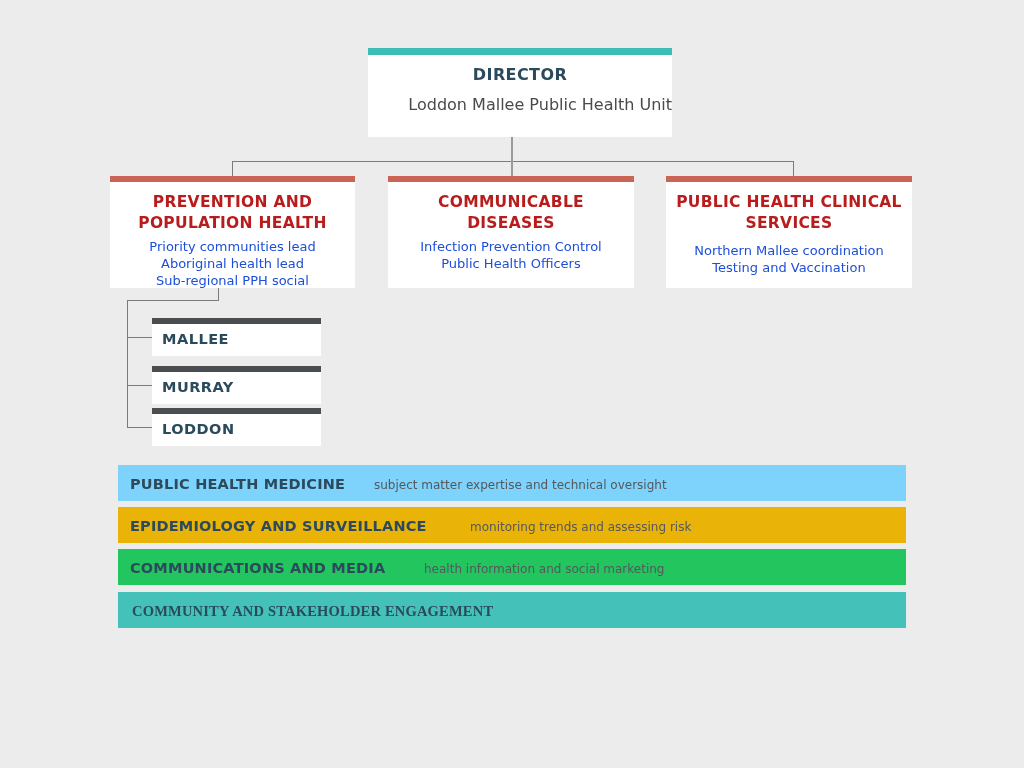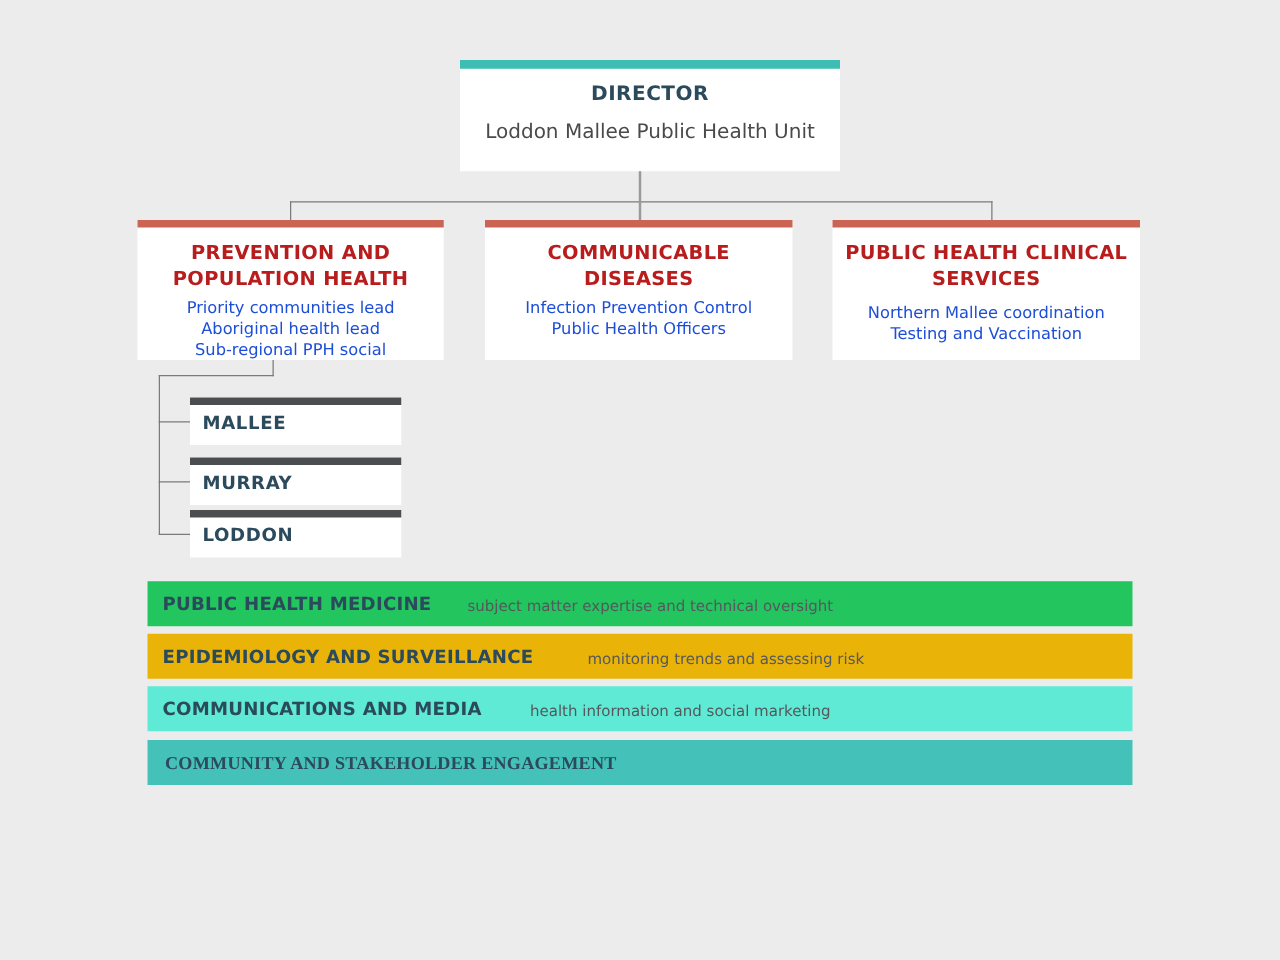--- a/index.html
+++ b/index.html
@@ -52,21 +52,21 @@
     text-align: center;
     font-size: 16px;
     font-weight: bold;
     letter-spacing: .4px;
     color: #2b4a5c;
   }
   #director .sub {
     position: absolute;
     left: 0; top: 47px;
     width: 100%;
-    text-align: center;
+    text-align: right;
     font-size: 16px;
     color: #4a4a4a;
     font-weight: 400;
   }
 
   
   .ln {
     position: absolute;
     background: #7b7b7b;
   }
@@ -150,23 +150,23 @@
     color: #2b4a5c;
     white-space: nowrap;
   }
   .fnbar .desc {
     position: absolute;
     top: 13px;
     font-size: 12px;
     color: #55585c;
     white-space: nowrap;
   }
-  #fn-0 { top: 465px; background: #22c55e; }
+  #fn-0 { top: 465px; background: #7dd3fc; }
   #fn-1 { top: 507px; background: #eab308; }
-  #fn-2 { top: 549px; background: #5eead4; }
+  #fn-2 { top: 549px; background: #22c55e; }
   #fn-3 { top: 592px; background: #44c1b8; }
 
   #fn-0 .ttl { left: 12px; }  #fn-0 .desc { left: 256px; }
   #fn-1 .ttl { left: 12px; }  #fn-1 .desc { left: 352px; }
   #fn-2 .ttl { left: 12px; }  #fn-2 .desc { left: 306px; }
   #fn-3 .ttl { left: 14px; font-family: Liberation Serif, serif; }
 </style>
 </head>
 <body>
 

